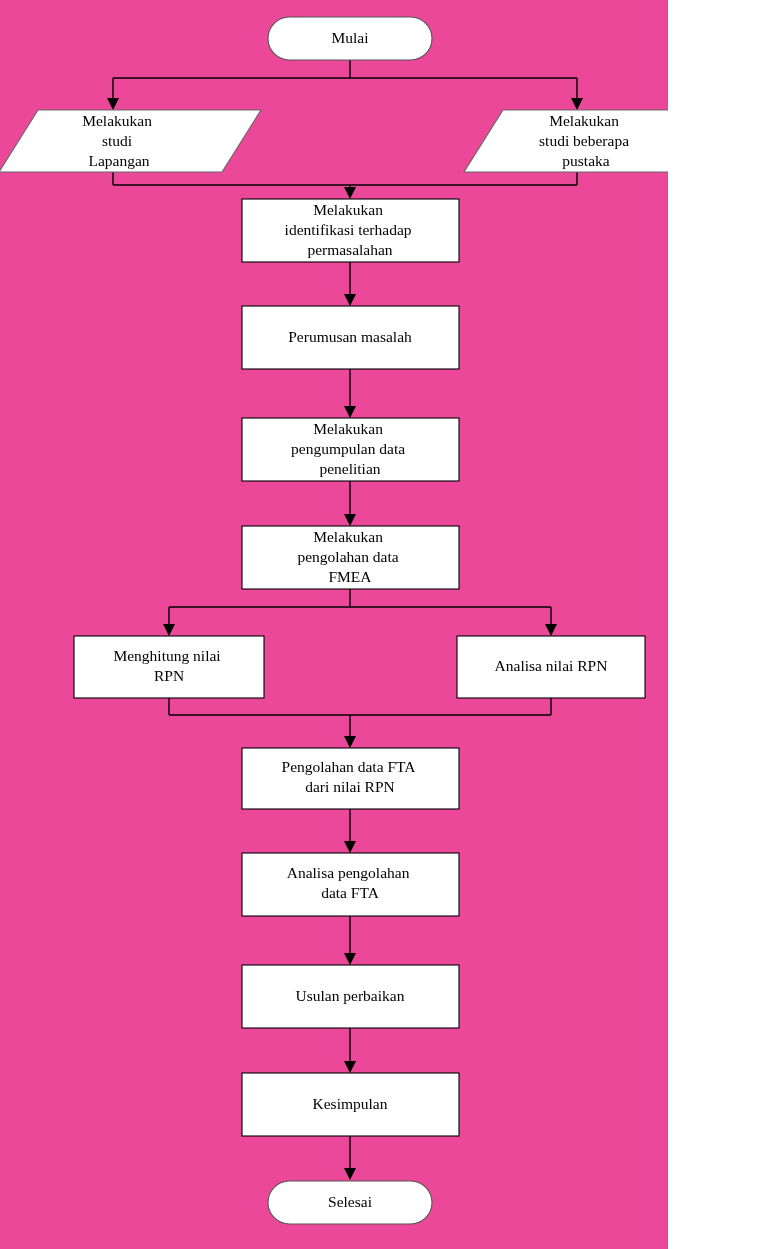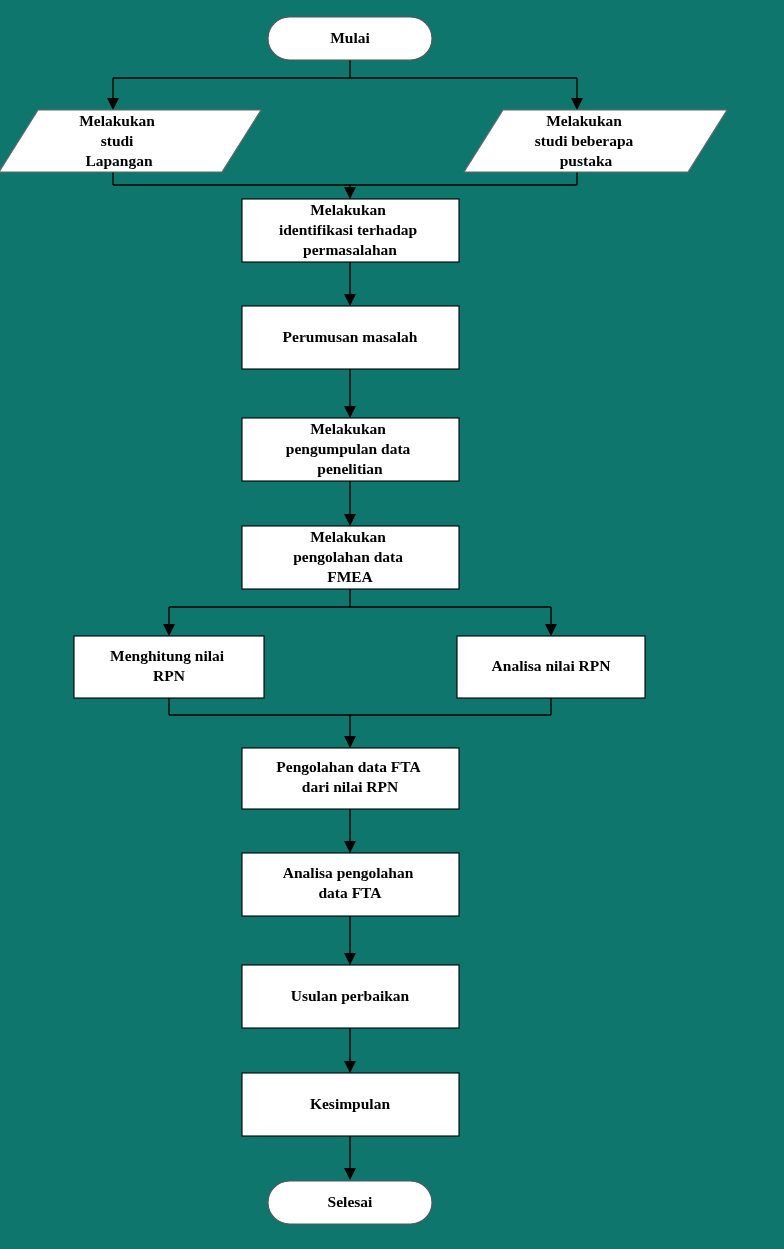--- a/index.html
+++ b/index.html
@@ -2,26 +2,25 @@
 <html><head>
 <meta charset="utf-8">
 <style>
   html, body {
     margin: 0;
     padding: 0;
     background: #ffffff;
   }
   #flowchart-root {
     position: relative;
-    width: 784px;
+    width: 668px;
     height: 1249px;
-    background: #0f766e;
+    background: #ec4899;
     font-family: "Liberation Serif", "DejaVu Serif", serif;
     overflow: hidden;
-    font-weight: bold;
   }
   svg#flow-svg {
     display: block;
     width: 784px;
     height: 1249px;
   }
   .node-shape {
     fill: #ffffff;
     stroke: #000000;
     stroke-width: 1.1;

